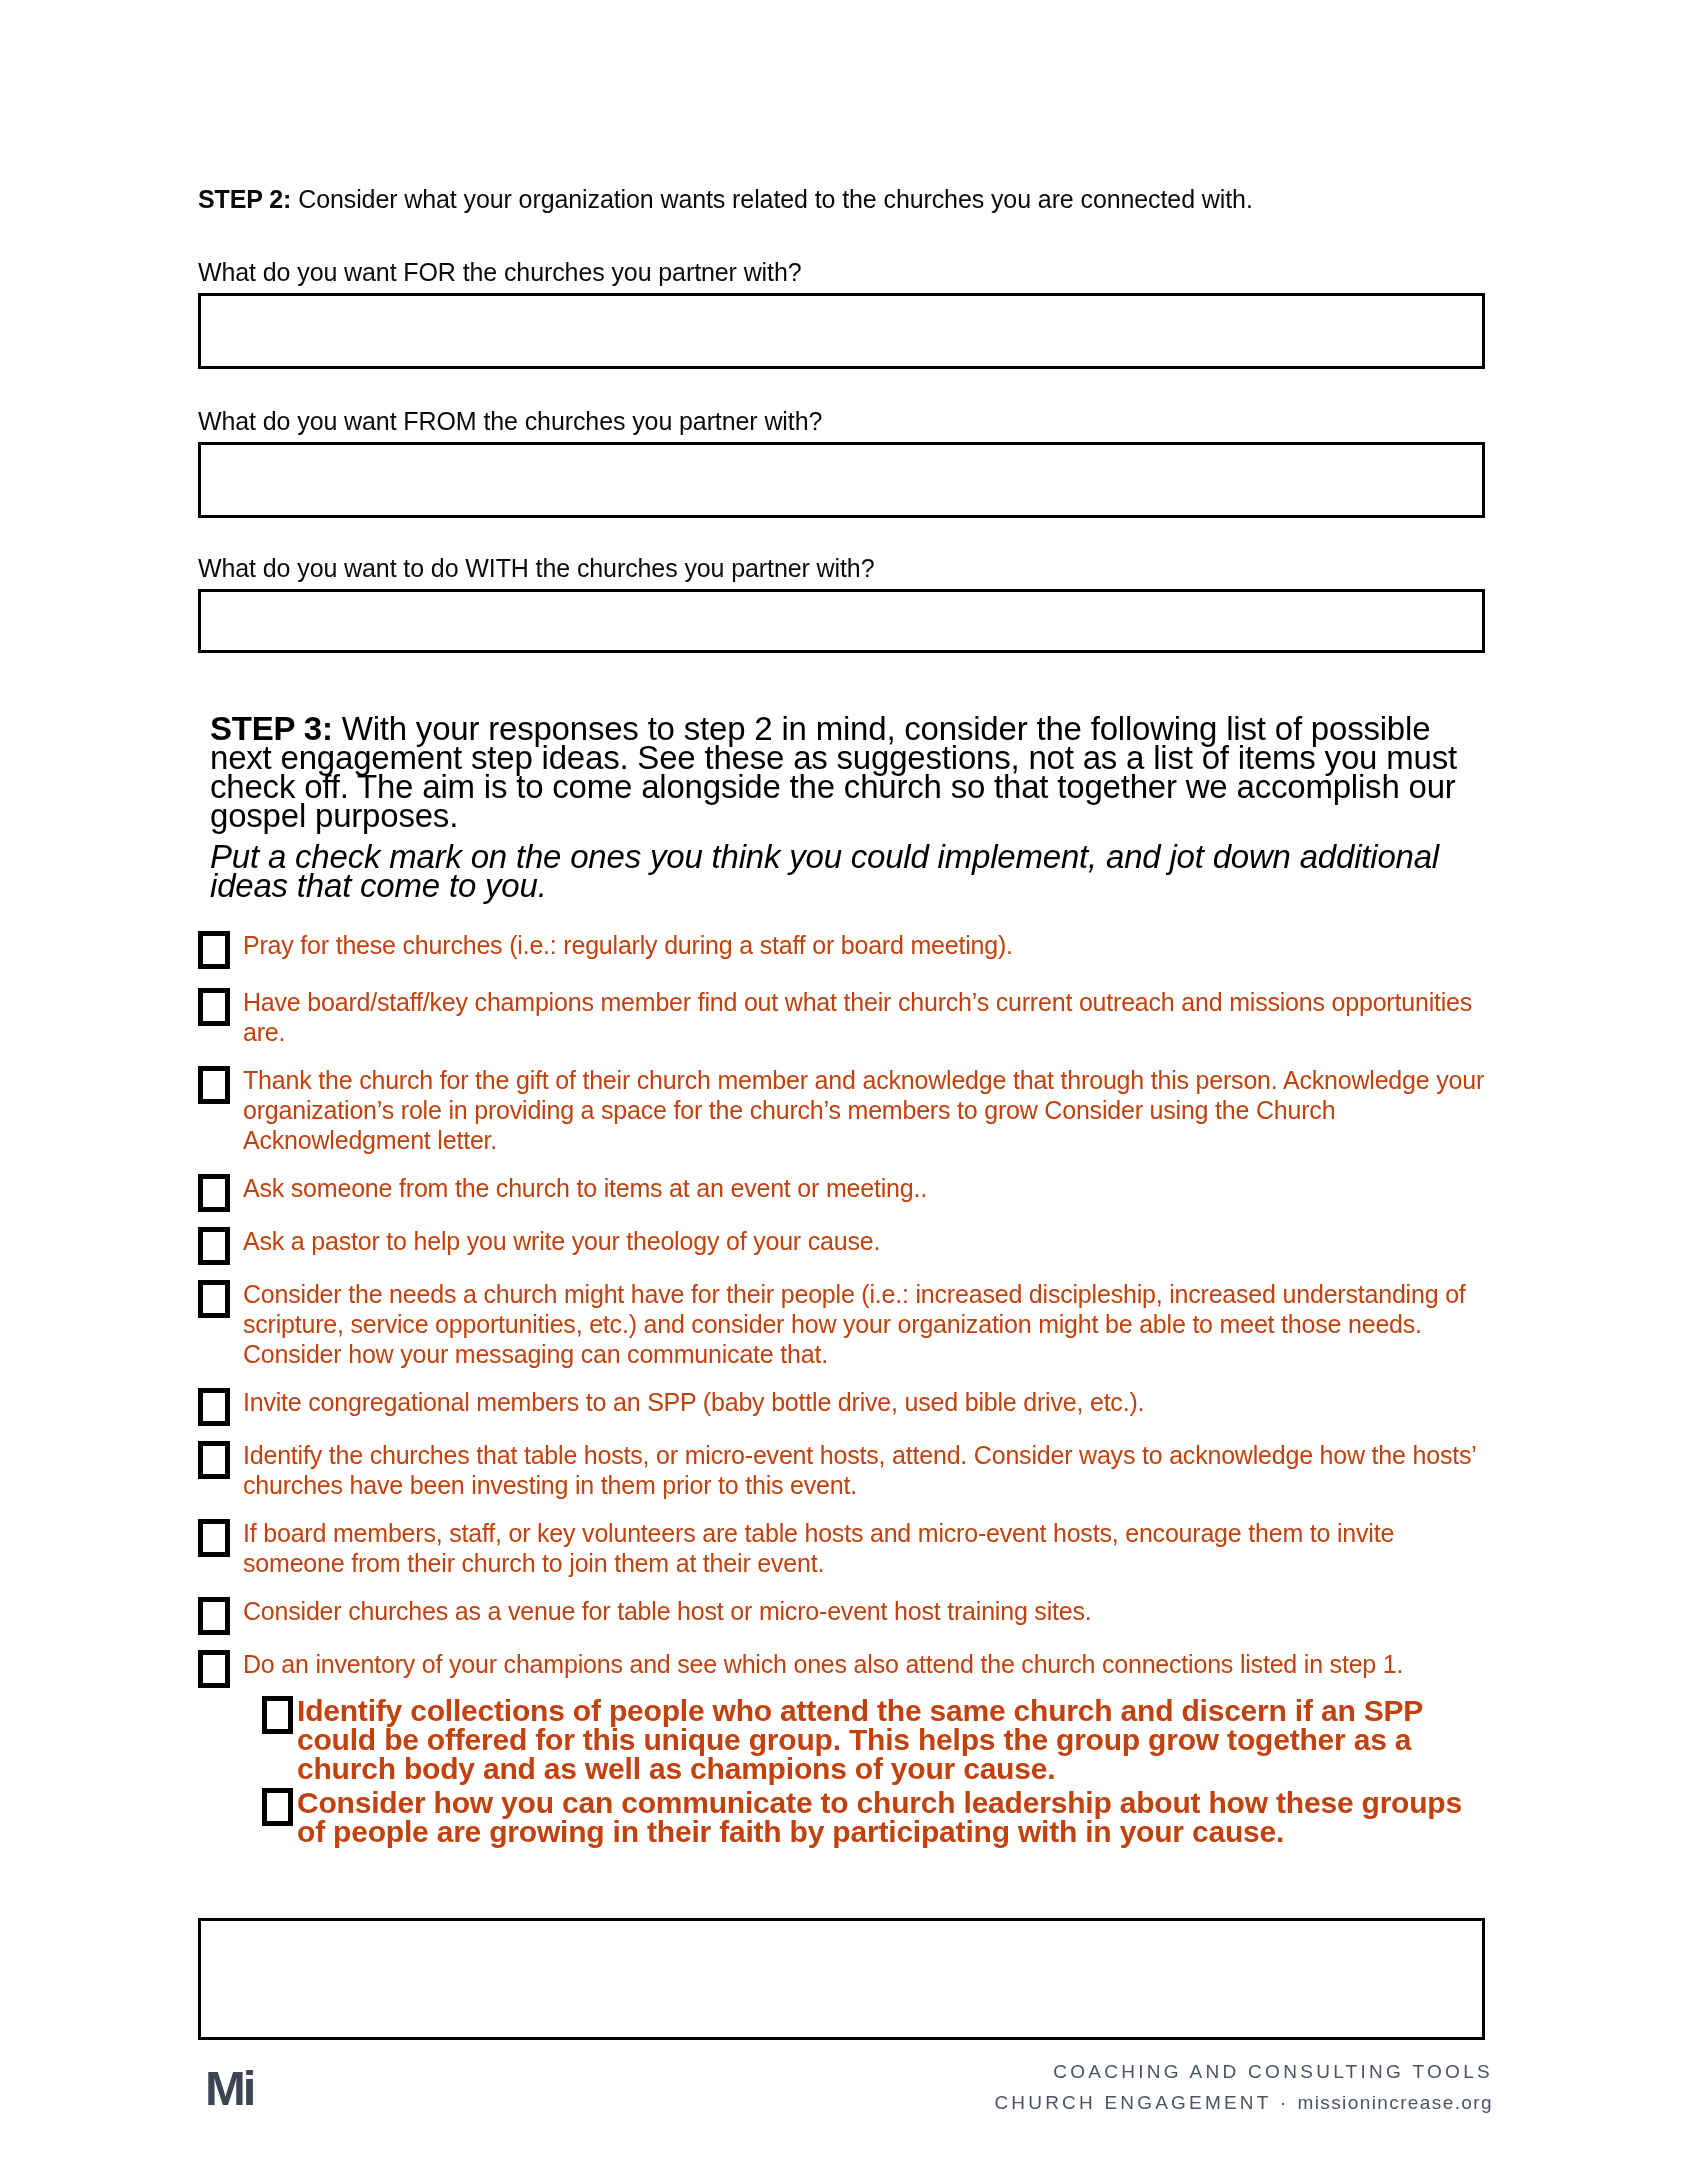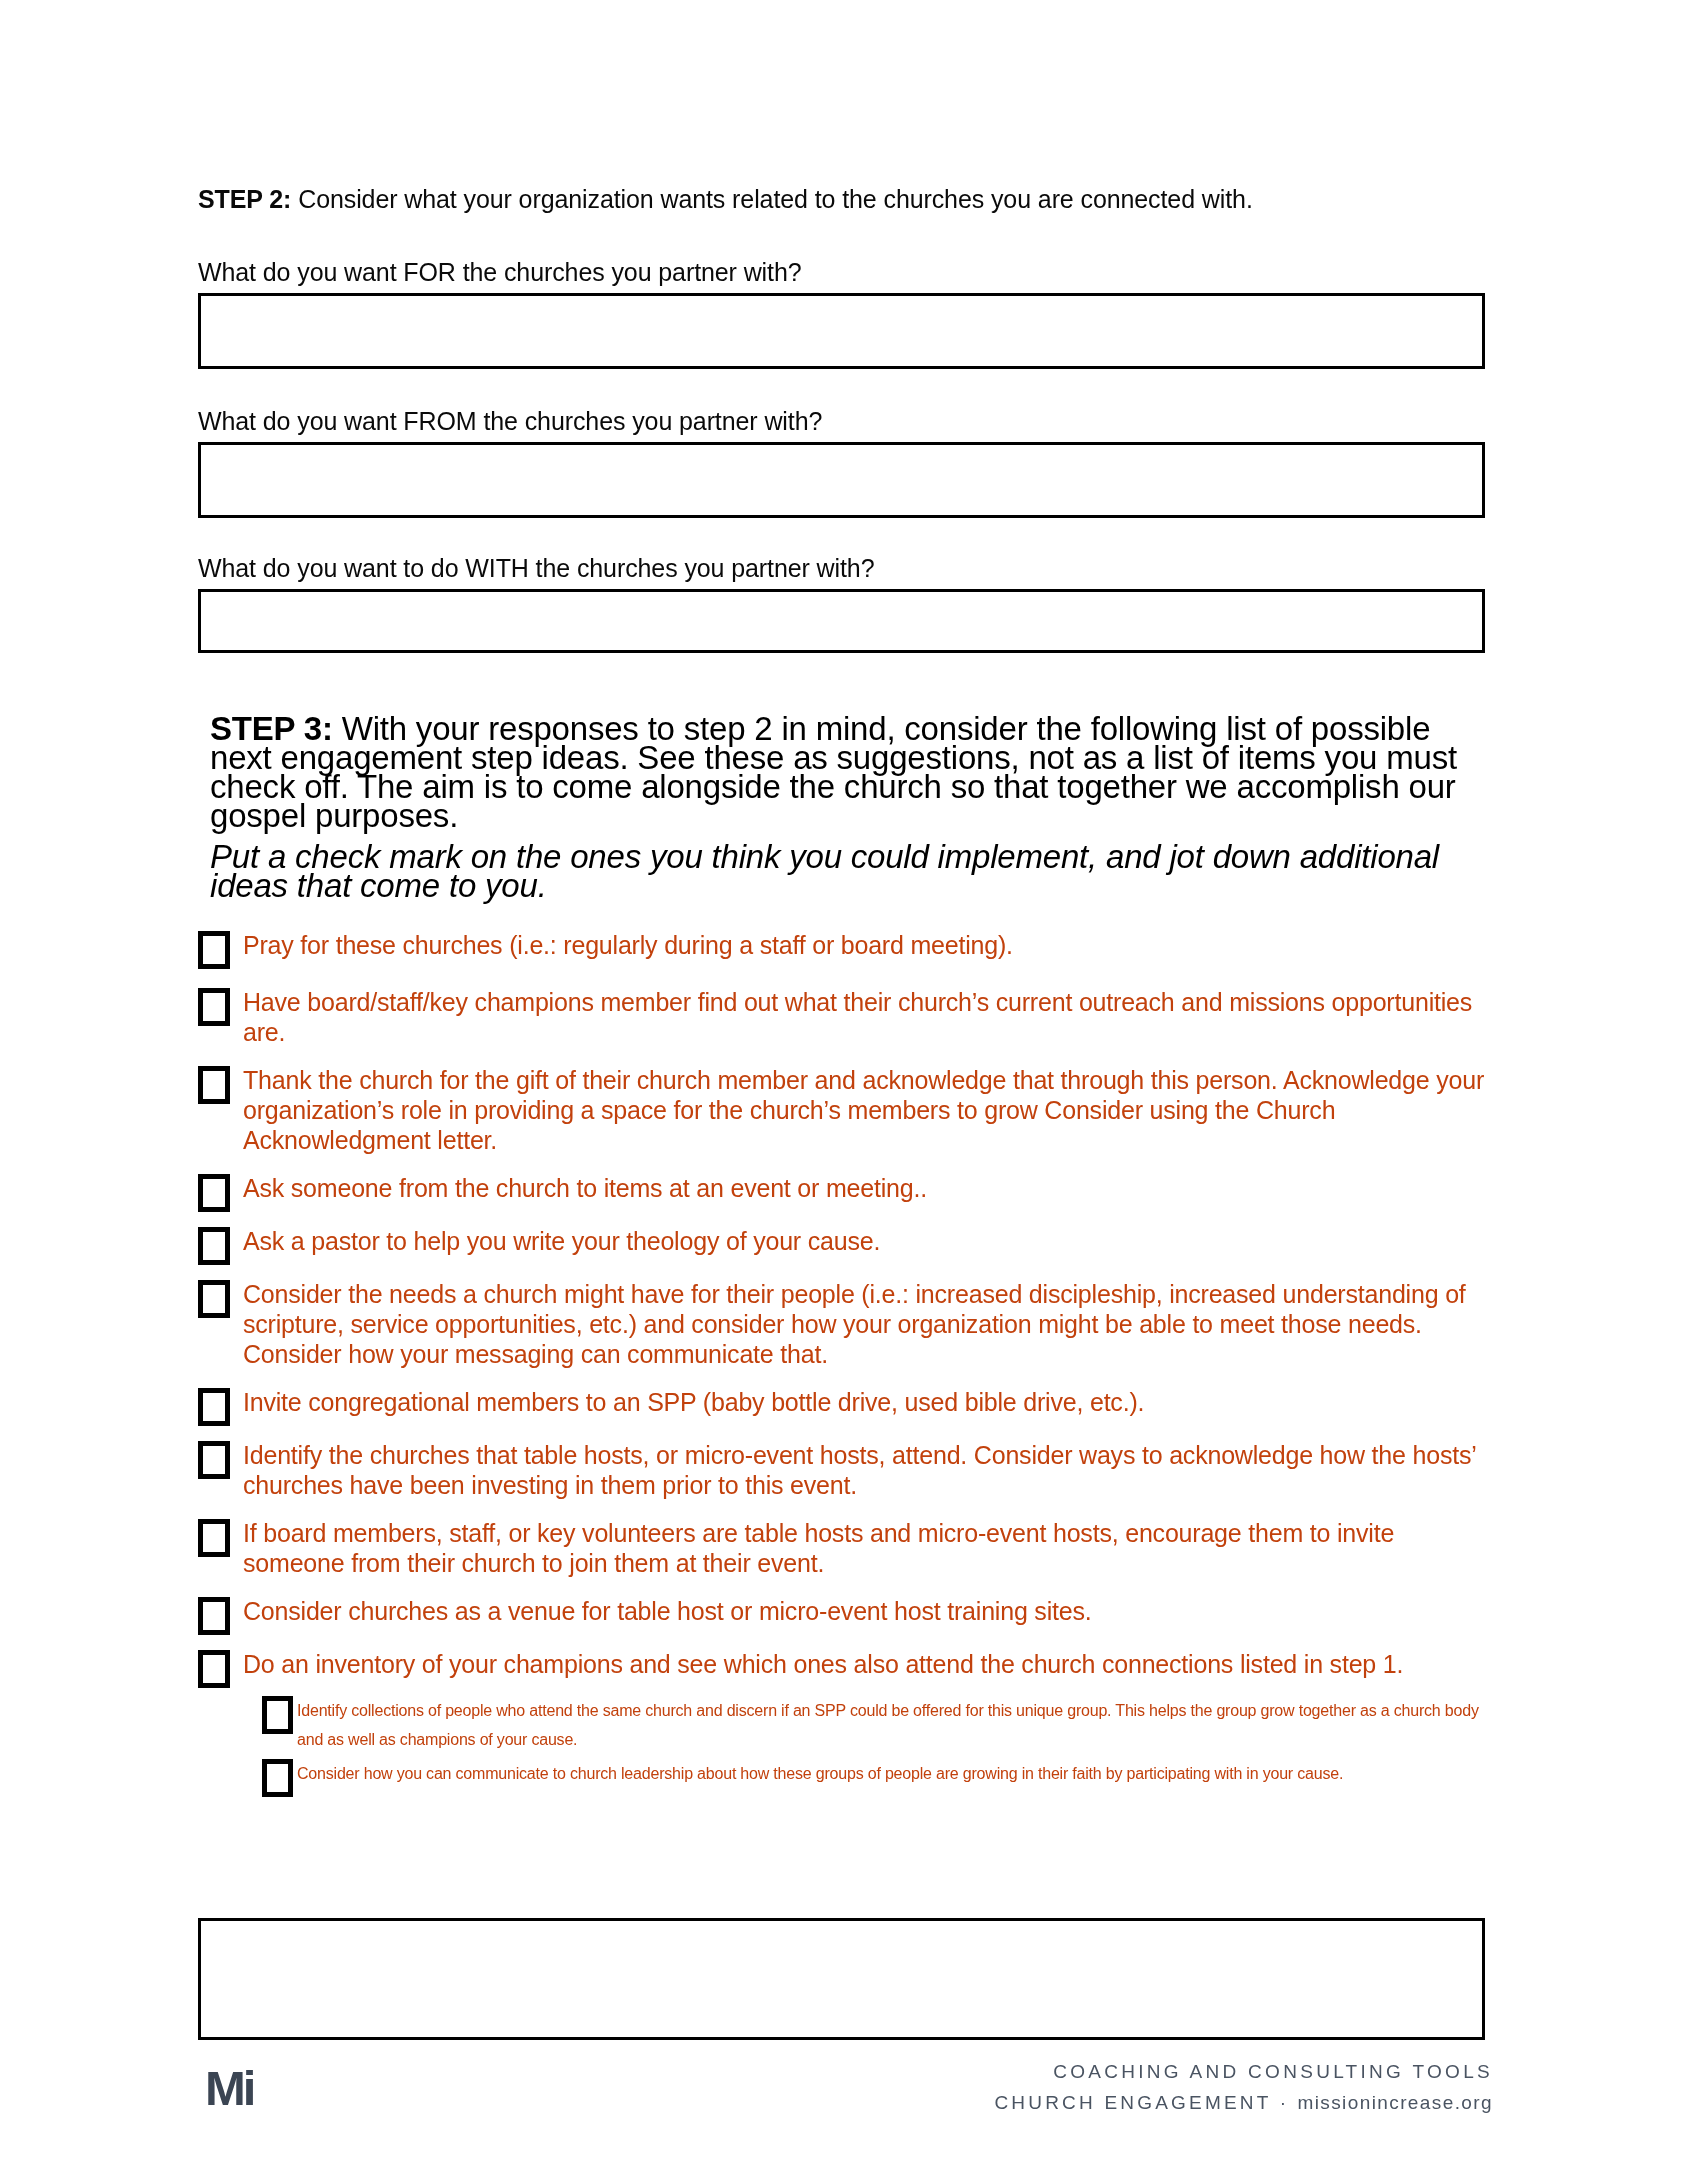--- a/index.html
+++ b/index.html
@@ -112,22 +112,23 @@
 
   .check-text {
     font-size: 25px;
     line-height: 30px;
     letter-spacing: -0.2px;
     color: #c2410c;
     padding-top: 1px;
     flex: 1 1 auto;
   }
   .check-text.sub {
-    font-size: 16px;
+    font-size: 30px;
     line-height: 29px;
+    font-weight: bold;
   }
 
   .sub-list {
     margin-left: 64px;
     margin-top: -6px;
   }
   .sub-list .check-item { margin-bottom: 4px; }
 
   
   .notes-box {

